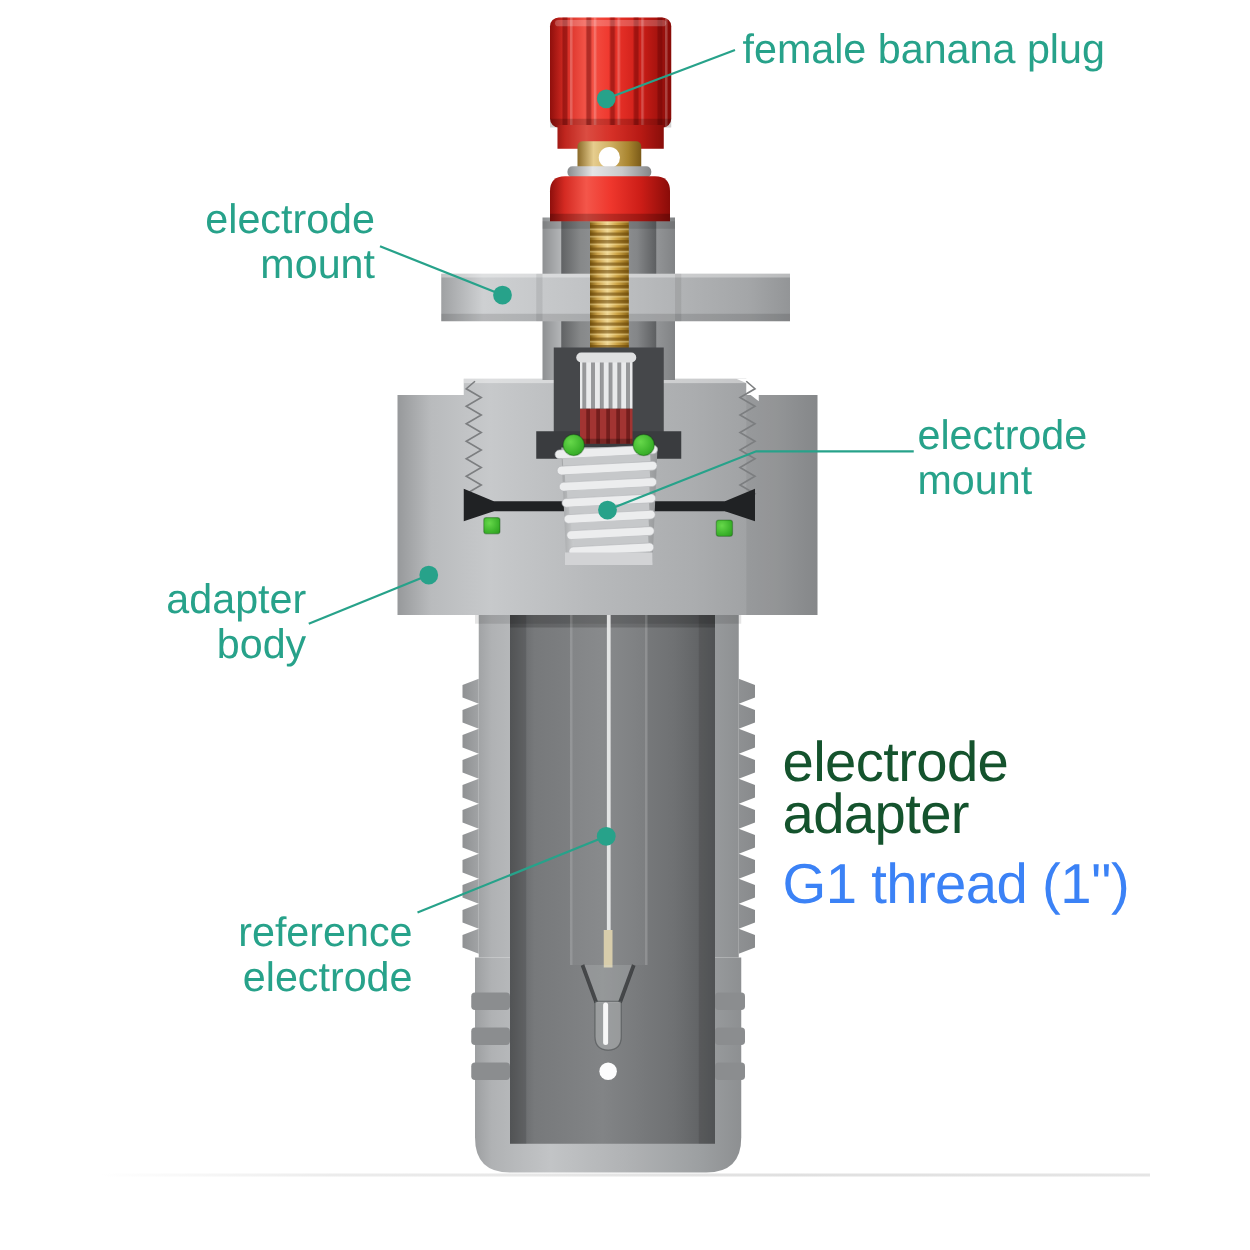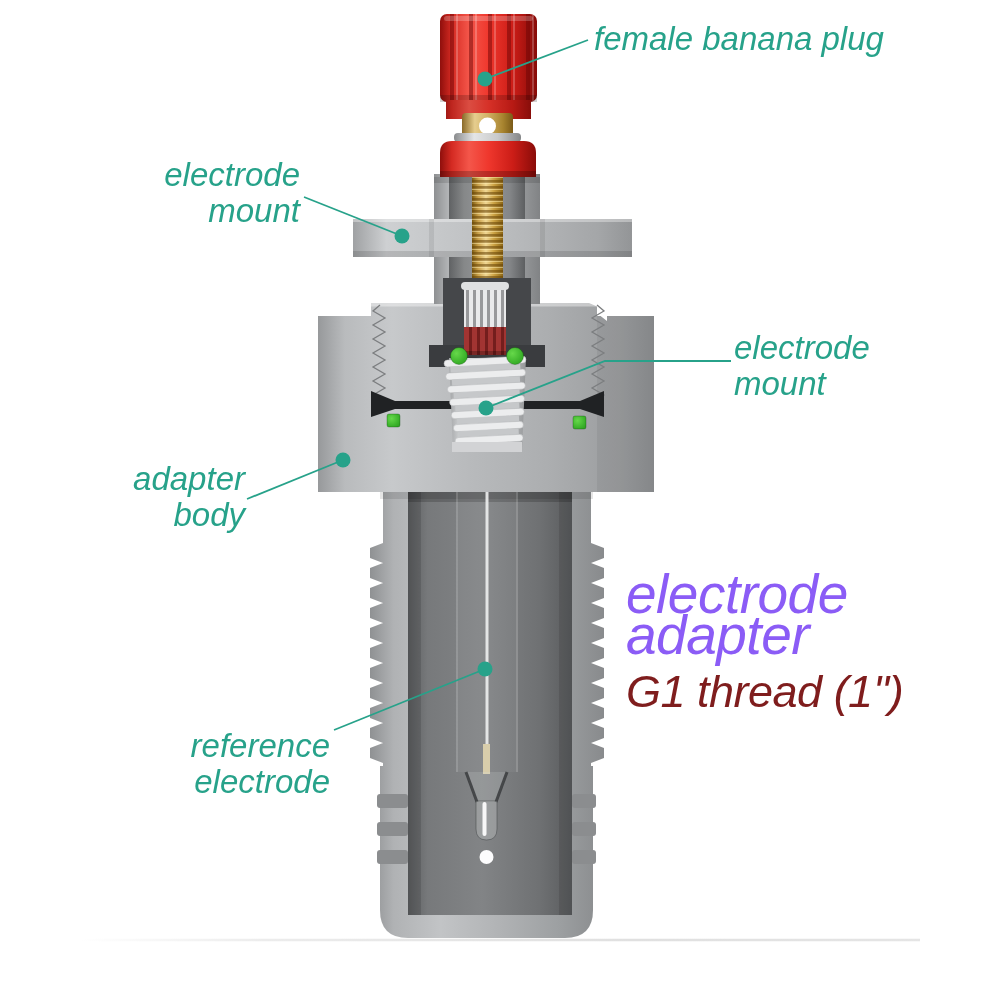--- a/index.html
+++ b/index.html
@@ -1,36 +1,35 @@
 <!DOCTYPE html>
 <html><head>
 <meta charset="utf-8">
 <style>
   html,body{margin:0;padding:0;background:#ffffff;}
   #stage{
     position:relative;width:920px;height:1000px;background:#ffffff;overflow:hidden;
     font-family:"Liberation Sans","DejaVu Sans",sans-serif;
-    font-style:italic;
   }
   #stage svg{position:absolute;left:0;top:0;}
   .lbl{
     position:absolute;color:#27a28a;font-size:33px;line-height:36px;
     white-space:nowrap;letter-spacing:0;
   }
   .lbl.right{text-align:right;}
   #lbl-plug{left:594px;top:21px;}
   #lbl-holder{left:90px;top:157px;width:210px;}
   #lbl-mount{left:734px;top:330px;}
   #lbl-body{left:75px;top:461px;width:170px;}
   #lbl-ref{left:120px;top:696px;width:210px;margin-top:32px;}
   #brand{position:absolute;left:626px;top:574px;}
   #brand .logo{font-size:41px;font-weight:bold;color:#4a4a4c;letter-spacing:-1px;line-height:41px;}
   #brand .logo .dot{color:#f6911e;}
-  #brand .product{font-size:55px;color:#8b5cf6;line-height:41px;letter-spacing:-0.5px;}
-  #brand .variant{font-size:45px;color:#7f1d1d;line-height:45px;margin-top:13px;letter-spacing:-0.5px;}
+  #brand .product{font-size:45px;color:#14532d;line-height:41px;margin-top:15px;letter-spacing:-0.5px;}
+  #brand .variant{font-size:45px;color:#3b82f6;line-height:45px;margin-top:13px;letter-spacing:-0.5px;}
 </style>
 </head>
 <body>
 
 <div id="stage">
 
 <svg width="1000" height="1000" viewBox="0 0 1000 1000">
   <defs>
     <linearGradient id="gBody" gradientUnits="userSpaceOnUse" x1="318" y1="0" x2="654" y2="0">
       <stop offset="0" stop-color="#97999b"></stop>

